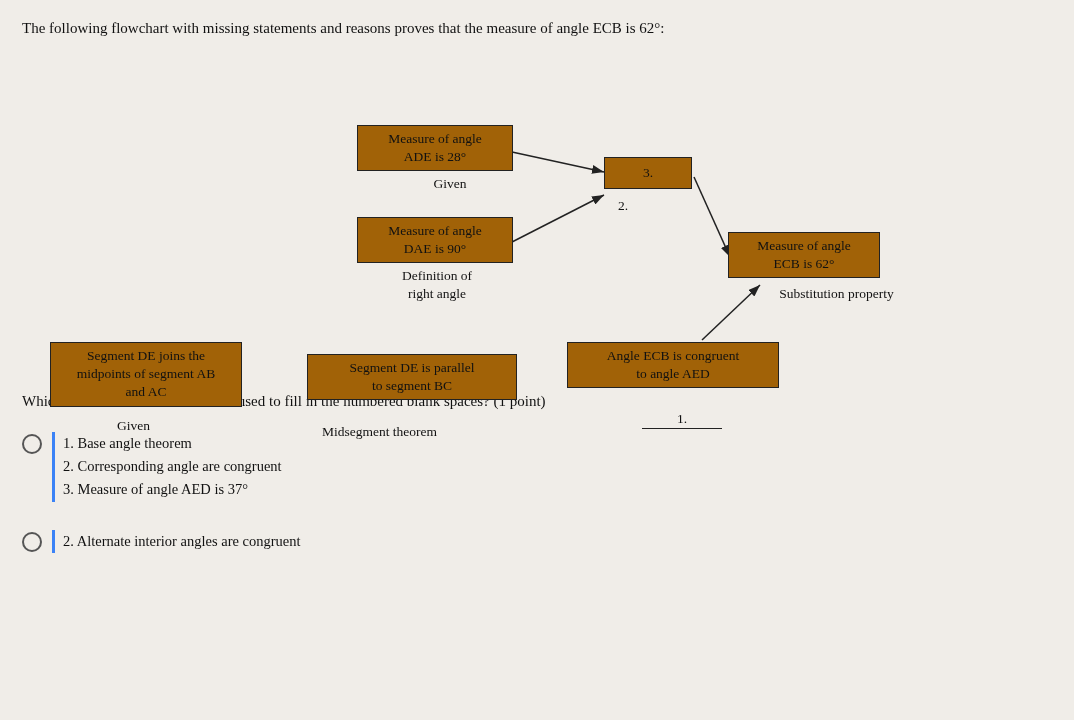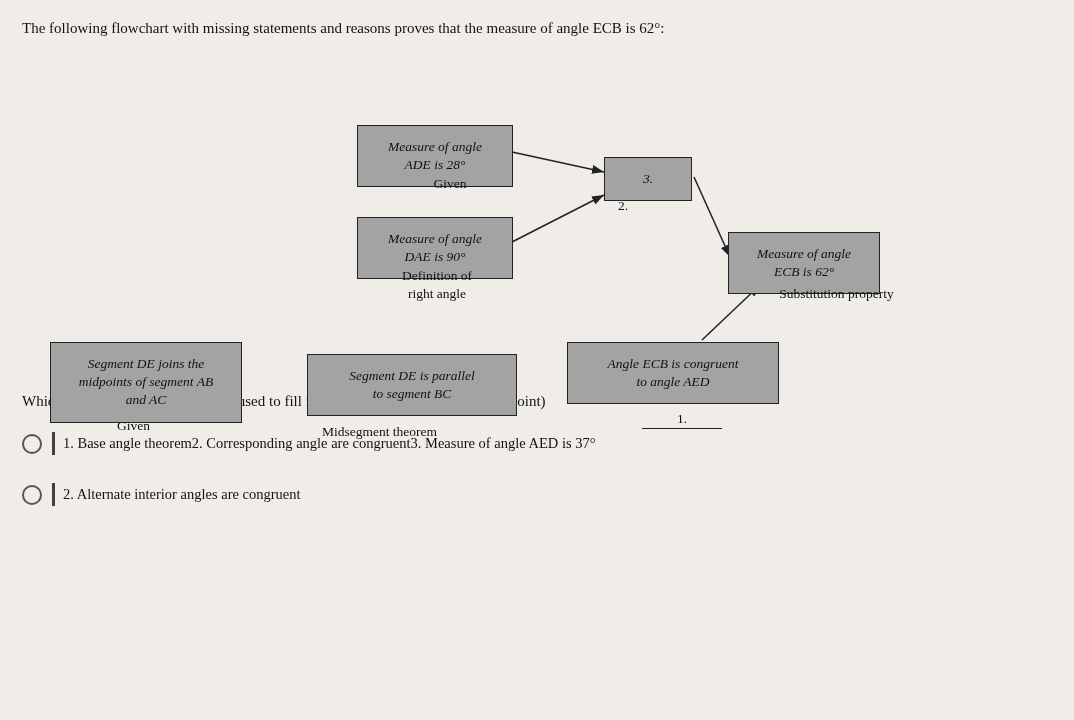--- a/index.html
+++ b/index.html
@@ -23,26 +23,25 @@
     .flowchart {
       position: relative;
       width: 100%;
       height: 310px;
       margin-bottom: 24px;
     }
 
     .fc-box {
       position: absolute;
       border: 1.5px solid #222;
-      background: #a3a3a3;
+      background: #a16207;
       text-align: center;
-      padding: 12px 8px;
+      padding: 4px 8px;
       font-size: 13.5px;
       line-height: 1.35;
-      font-style: italic;
     }
 
     .fc-label {
       position: absolute;
       text-align: center;
       font-size: 13.5px;
       line-height: 1.35;
     }
 
     
@@ -73,23 +72,24 @@
       border-radius: 50%;
       border: 2px solid #555;
       background: transparent;
       flex-shrink: 0;
       margin-top: 2px;
       margin-right: 10px;
     }
 
     .answer-lines {
       display: flex;
+      flex-direction: column;
       font-size: 14.5px;
       line-height: 1.6;
-      border-left: 3px solid #404040;
+      border-left: 3px solid #3b82f6;
       padding-left: 8px;
       justify-content: space-between;
     }
   </style>
 </head>
 <body>
 
 <p class="intro-text">The following flowchart with missing statements and reasons proves that the measure of angle ECB is 62°:</p>
 
 <div class="flowchart">

